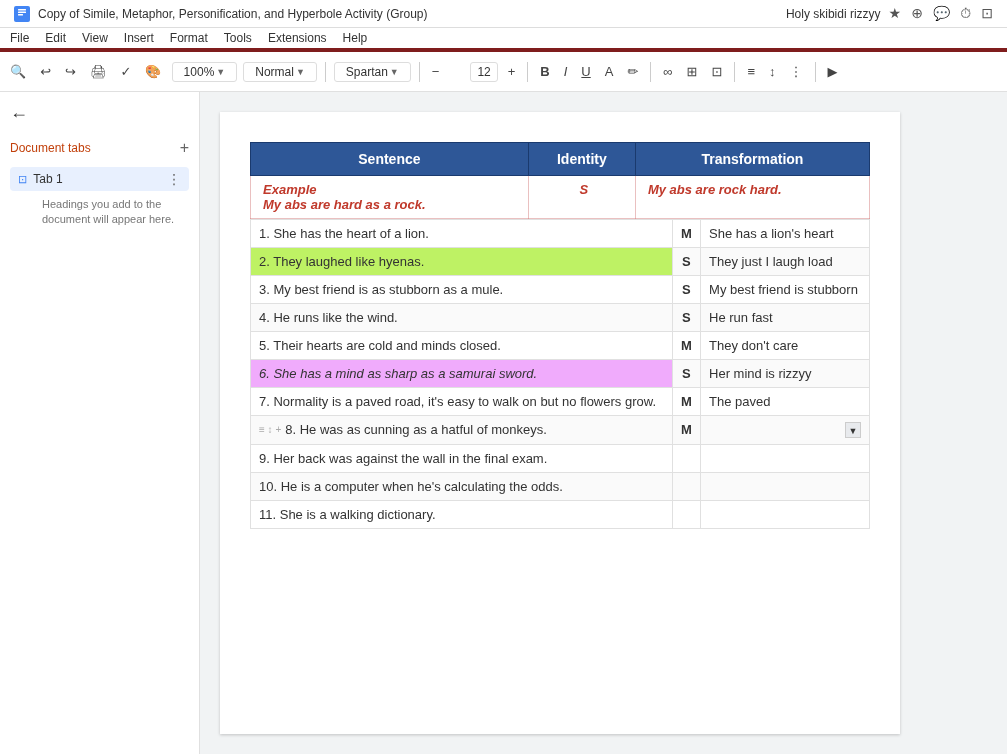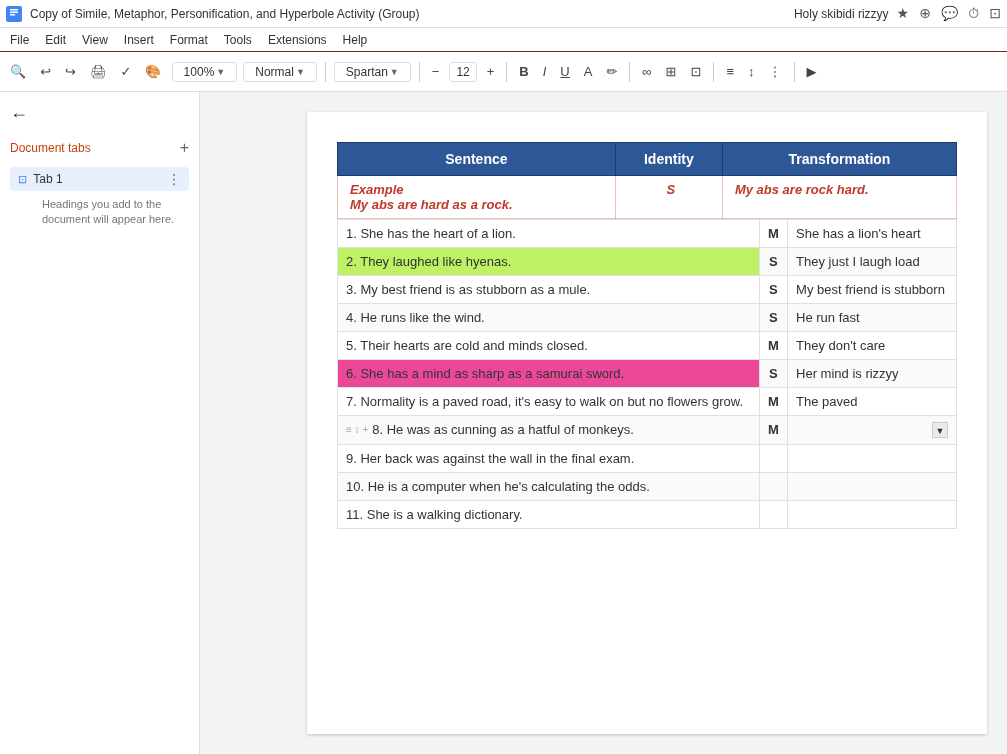--- a/index.html
+++ b/index.html
@@ -2,21 +2,21 @@
 <html><head>
   <meta charset="utf-8">
   <style>
     * { box-sizing: border-box; margin: 0; padding: 0; }
     body { font-family: Arial, sans-serif; background: #f1f3f4; width: 1007px; height: 754px; overflow: hidden; }
 
     
     .title-bar {
       background: #fff;
       border-bottom: 1px solid #ddd;
-      padding: 4px 6px;
+      padding: 4px 14px;
       display: flex;
       align-items: center;
       gap: 8px;
       height: 28px;
     }
     .title-bar-icon {
       width: 16px; height: 16px;
       background: #4285f4;
       border-radius: 2px;
       display: flex; align-items: center; justify-content: center;
@@ -27,21 +27,21 @@
       flex: 1;
     }
     .title-icons {
       display: flex; gap: 10px;
       font-size: 14px; color: #555;
     }
 
     
     .menu-bar {
       background: #fff;
-      border-bottom: 1px solid #7f1d1d;
+      border-bottom: 4px solid #7f1d1d;
       padding: 2px 10px;
       display: flex;
       align-items: center;
       gap: 16px;
       height: 24px;
     }
     .menu-item {
       font-size: 12px;
       color: #333;
       cursor: pointer;
@@ -75,21 +75,21 @@
       background: #fff;
     }
     .toolbar-dropdown .arrow { font-size: 9px; color: #666; }
     .font-size-box {
       border: 1px solid #ddd;
       border-radius: 3px;
       padding: 2px 6px;
       font-size: 12px;
       color: #333;
       background: #fff;
-      display: flex; align-items: center;
+      display: flex; align-items: center; margin-left: 21px;
     }
     .toolbar-icon-btn {
       font-size: 13px;
       color: #444;
       cursor: pointer;
       padding: 2px 4px;
       border-radius: 3px;
     }
     .toolbar-icon-btn.bold { font-weight: bold; }
     .toolbar-icon-btn.italic { font-style: italic; }
@@ -160,21 +160,21 @@
       line-height: 1.4;
       margin-top: 6px;
       margin-left: 32px;
     }
 
     
     .doc-content {
       flex: 1;
       overflow-y: auto;
       display: flex;
-      justify-content: flex-end;
+      justify-content: flex-start;
       padding: 20px;
       background: #f1f3f4;
     }
     .doc-page {
       background: #fff;
       width: 680px;
       min-height: 600px;
       box-shadow: 0 1px 3px rgba(0,0,0,0.2);
       padding: 30px 30px 30px 30px;
     }
@@ -375,21 +375,21 @@
               <td style="border-color: rgb(224, 224, 224); background: rgb(250, 250, 250);">4. He runs like the wind.</td>
               <td class="identity-cell" style="font-weight: bold; border-color: rgb(224, 224, 224); background: rgb(250, 250, 250);">S</td>
               <td style="border-color: rgb(224, 224, 224); background: rgb(250, 250, 250);">He run fast</td>
             </tr>
             <tr>
               <td style="border-color: rgb(224, 224, 224); background: rgb(255, 255, 255);">5. Their hearts are cold and minds closed.</td>
               <td class="identity-cell" style="font-weight: bold; border-color: rgb(224, 224, 224); background: rgb(255, 255, 255);">M</td>
               <td style="border-color: rgb(224, 224, 224); background: rgb(255, 255, 255);">They don't care</td>
             </tr>
             <tr>
-              <td style="border-color: rgb(224, 224, 224); background: #ec4899;">6. She has a mind as sharp as a samurai sword.</td>
+              <td style="border-color: rgb(224, 224, 224); background: #f0abfc; font-style: italic;">6. She has a mind as sharp as a samurai sword.</td>
               <td class="identity-cell" style="font-weight: bold; border-color: rgb(224, 224, 224); background: rgb(250, 250, 250);">S</td>
               <td style="border-color: rgb(224, 224, 224); background: rgb(250, 250, 250);">Her mind is rizzyy</td>
             </tr>
             <tr>
               <td style="border-color: rgb(224, 224, 224); background: rgb(255, 255, 255);">7. Normality is a paved road, it's easy to walk on but no flowers grow.</td>
               <td class="identity-cell" style="font-weight: bold; border-color: rgb(224, 224, 224); background: rgb(255, 255, 255);">M</td>
               <td style="border-color: rgb(224, 224, 224); background: rgb(255, 255, 255);">The paved</td>
             </tr>
             <tr>
               <td style="border-color: rgb(224, 224, 224); background: rgb(250, 250, 250);">

